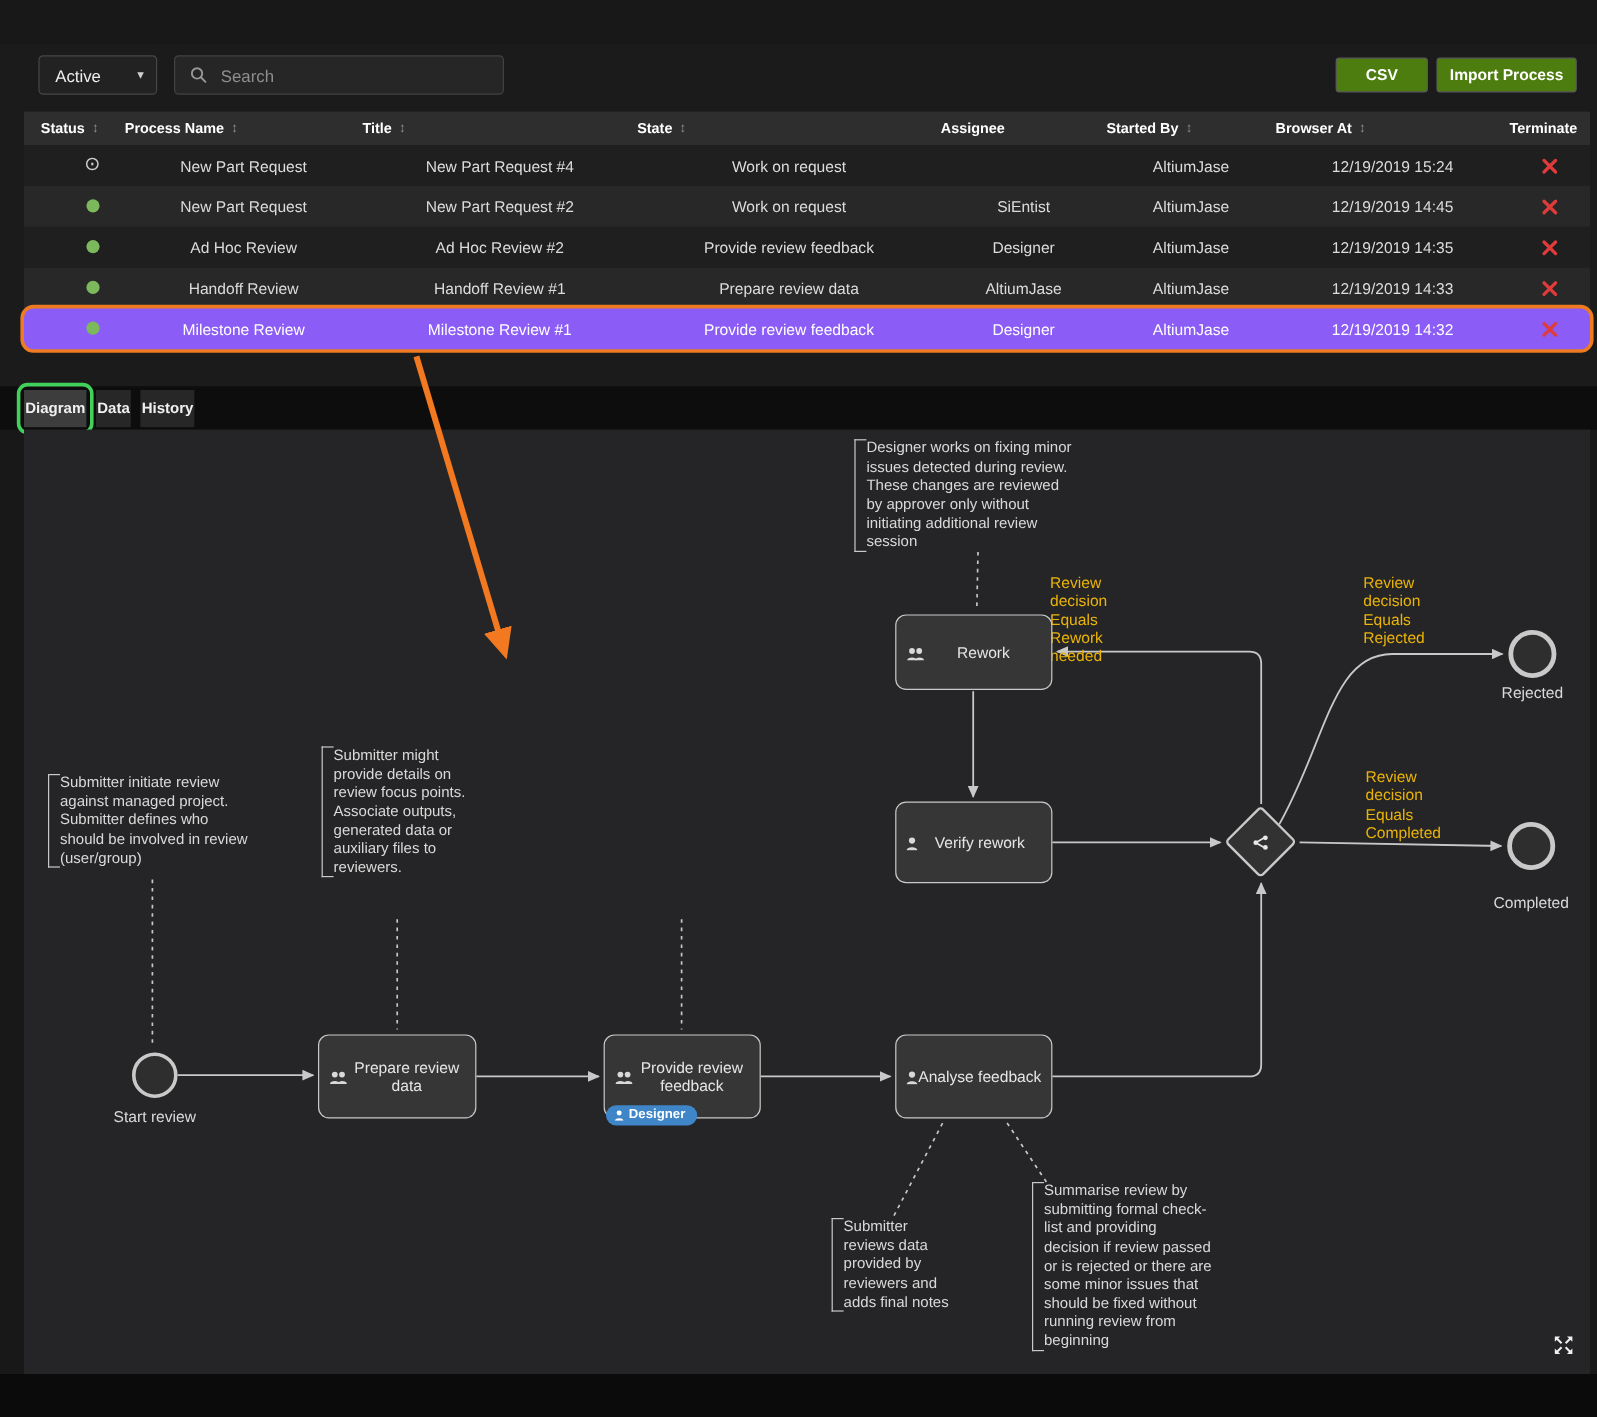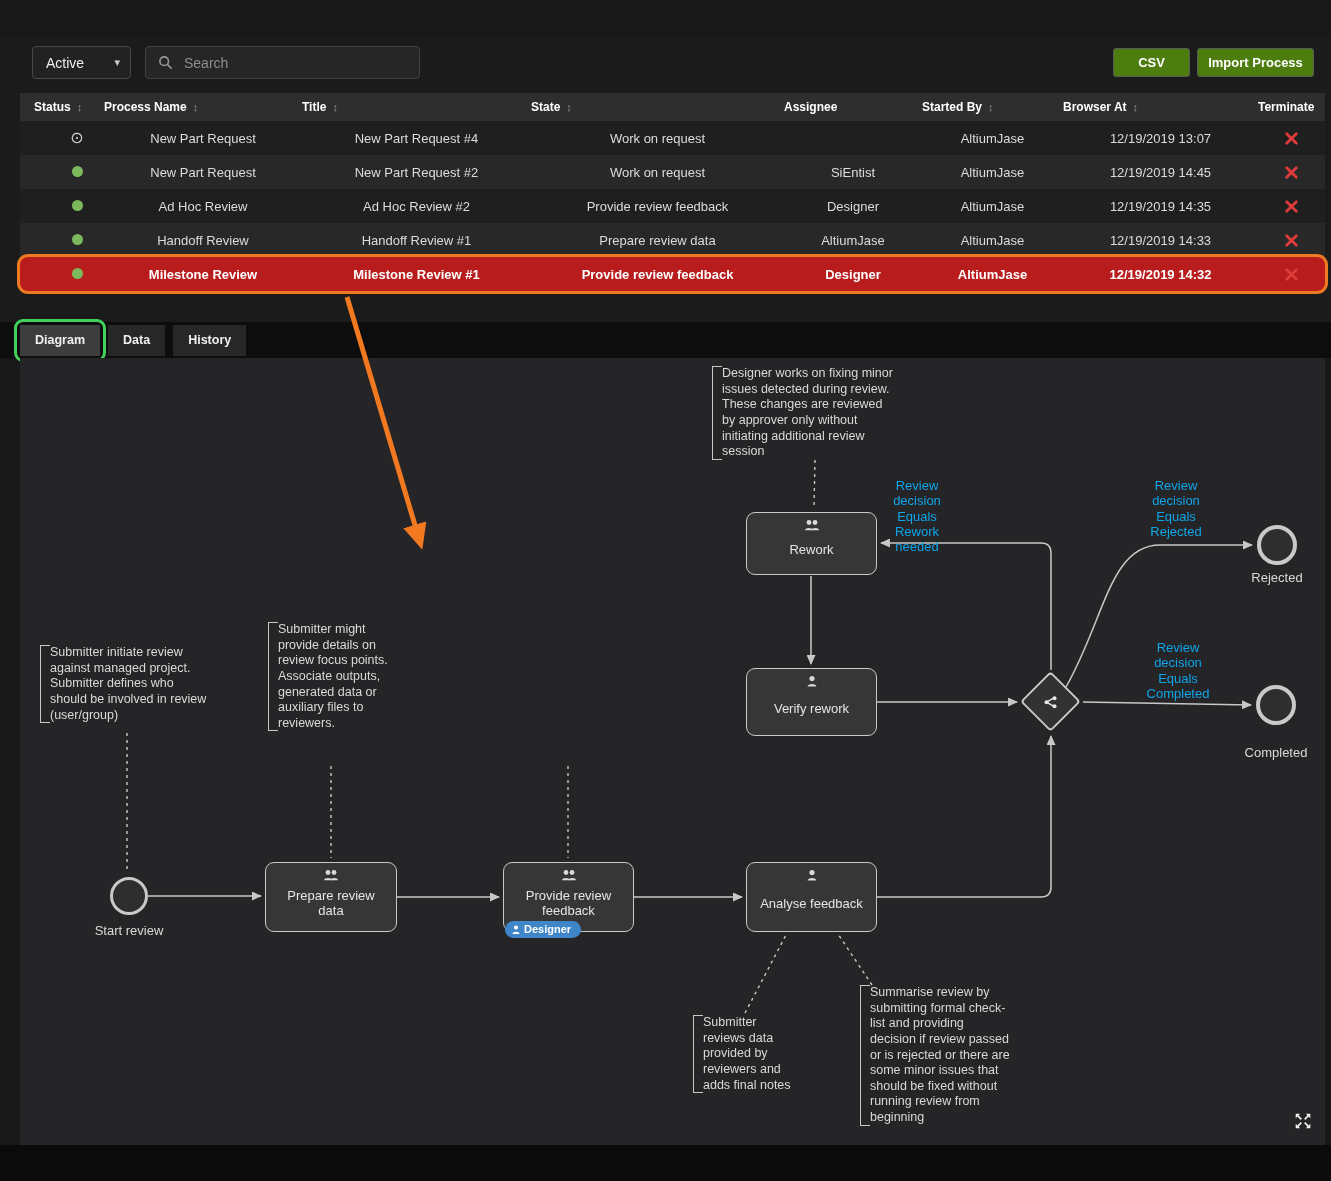--- a/index.html
+++ b/index.html
@@ -39,61 +39,61 @@
   .table { position:absolute; left:20px; top:57px; width:1305px; }
   .thead, .trow { display:grid; grid-template-columns:70px 198px 229px 253px 138px 141px 195px 1fr;
                   padding-left:14px; align-items:center;text-align:center; }
   .thead { height:28px; background:#2e2e2e; color:#fff; font-size:12px; font-weight:700; }
   .hcell { display:flex; gap:6px; align-items:center; }
   .hcell.right { justify-content:flex-end; padding-right:14px; }
   .sort { color:#8f8f8f; font-size:11px; font-weight:400; }
   .trow { height:34px; color:#dcdcdc; font-size:13px; cursor:pointer; }
   .trow.odd  { background:#1f1f1f; }
   .trow.even { background:#282828; }
-  .trow.selected { background:#b91c1c; color:#fff; border-radius:8px;
-                   box-shadow:0 0 0 3px #ee7b22; position:relative; z-index:2;font-weight:bold; }
+  .trow.selected { background:#8b5cf6; color:#fff; border-radius:8px;
+                   box-shadow:0 0 0 3px #ee7b22; position:relative; z-index:2; }
   .cell { overflow:hidden; white-space:nowrap; }
   .cell.status { padding-left:16px; }
   .dot { width:11px; height:11px; border-radius:50%; background:#7cb95c; display:inline-block; }
   .pending { color:#cfcfcf; font-size:16px; line-height:1; }
   .cell.term { display:flex; justify-content:flex-end; padding-right:26px; }
 
   
   .detail-tabbar { position:absolute; top:322px; left:0; width:100%; height:36px; background:#0d0d0d;
                    display:flex; align-items:center; padding-left:20px; gap:8px; }
-  .detail-tab { position:relative; height:31px; display:flex; align-items:center; padding:0 15px;
+  .detail-tab { position:relative; height:31px; display:flex; align-items:center; padding:0 1px;
                 background:#272727; color:#f0f0f0; font-size:12.5px; font-weight:700; cursor:pointer; }
   .detail-tab.active { background:#3d3d3d; }
   .detail-tab.active::after { content:""; position:absolute; inset:-6px; border:3px solid #41d05a;
                               border-radius:9px; pointer-events:none; }
 
   
   .diagram { position:absolute; left:20px; top:358px; width:1305px; height:787px;
              background:#252527; overflow:hidden; }
   .edges { position:absolute; inset:0; }
   .edge { fill:none; stroke:#c8c8c8; stroke-width:1.5; }
   .edge.arrow { marker-end:url(#arr); }
   .edge.dotted { stroke-dasharray:3 4; stroke-width:1.4; }
 
   .task { position:absolute; background:#363636; border:1.5px solid #c9c9c9; border-radius:9px;
-          color:#e5e5e5; font-size:13px; text-align:center; display:flex; flex-direction:column;
+          color:#e5e5e5; font-size:13px; text-align:center; display:flex; 
           align-items:center; padding:6px 8px 4px; }
   .task .ticon { flex:none; height:12px; }
   .task .tlabel { flex:1; display:flex; align-items:center; justify-content:center; line-height:1.15; }
 
   .event { position:absolute; border-radius:50%; background:#2e2e2e; }
   .event.start { width:38px; height:38px; border:3px solid #c9c9c9; }
   .event.end { width:40px; height:40px; border:4px solid #c9c9c9; }
 
   .gateway { position:absolute; left:1009px; top:322px; width:43px; height:43px; background:#323232;
              border:2px solid #c9c9c9; border-radius:4px; transform:rotate(45deg); }
   .gateway-icon { position:absolute; left:50%; top:50%; transform:translate(-50%,-50%) rotate(-45deg); }
 
   .node-label { position:absolute; color:#d9d9d9; font-size:13px; text-align:center; }
-  .edge-label { position:absolute; color:#0ea5e9; font-size:13px; line-height:1.18; text-align:center; }
+  .edge-label { position:absolute; color:#eab308; font-size:13px; line-height:1.18; }
 
   .annotation { position:absolute; color:#d9d9d9; font-size:12.5px; line-height:1.25; padding-left:10px; }
   .annotation::before { content:""; position:absolute; left:0; top:0; bottom:0; width:9px;
                         border:1.5px solid #c9c9c9; border-right:none; }
 
   .designer-badge { position:absolute; left:485px; top:563px; background:#3f86c9; color:#fff;
                     font-size:11px; font-weight:700; padding:2px 10px 3px 7px; border-radius:9px;
                     display:flex; align-items:center; gap:4px; z-index:3; }
 
   .fullscreen-btn { position:absolute; right:13px; bottom:15px; cursor:pointer; width:18px; height:18px; }
@@ -160,21 +160,21 @@
           </div>
       </div>
 
       <div class="trow odd">
         <div class="cell status"><span class="pending">⊙</span></div>
         <div class="cell">New Part Request</div>
         <div class="cell">New Part Request #4</div>
         <div class="cell">Work on request</div>
         <div class="cell"></div>
         <div class="cell">AltiumJase</div>
-        <div class="cell">12/19/2019 13:07</div>
+        <div class="cell">12/19/2019 15:24</div>
         <div class="cell term">
             <svg width="15" height="15" viewBox="0 0 14 14">
               <path d="M2.5 2.5 L11.5 11.5 M11.5 2.5 L2.5 11.5" stroke="#e03b3b" stroke-width="2.6" stroke-linecap="round"></path>
             </svg>
           </div>
       </div>
 
       <div class="trow even">
         <div class="cell status"><span class="dot"></span></div>
         <div class="cell">New Part Request</div>

